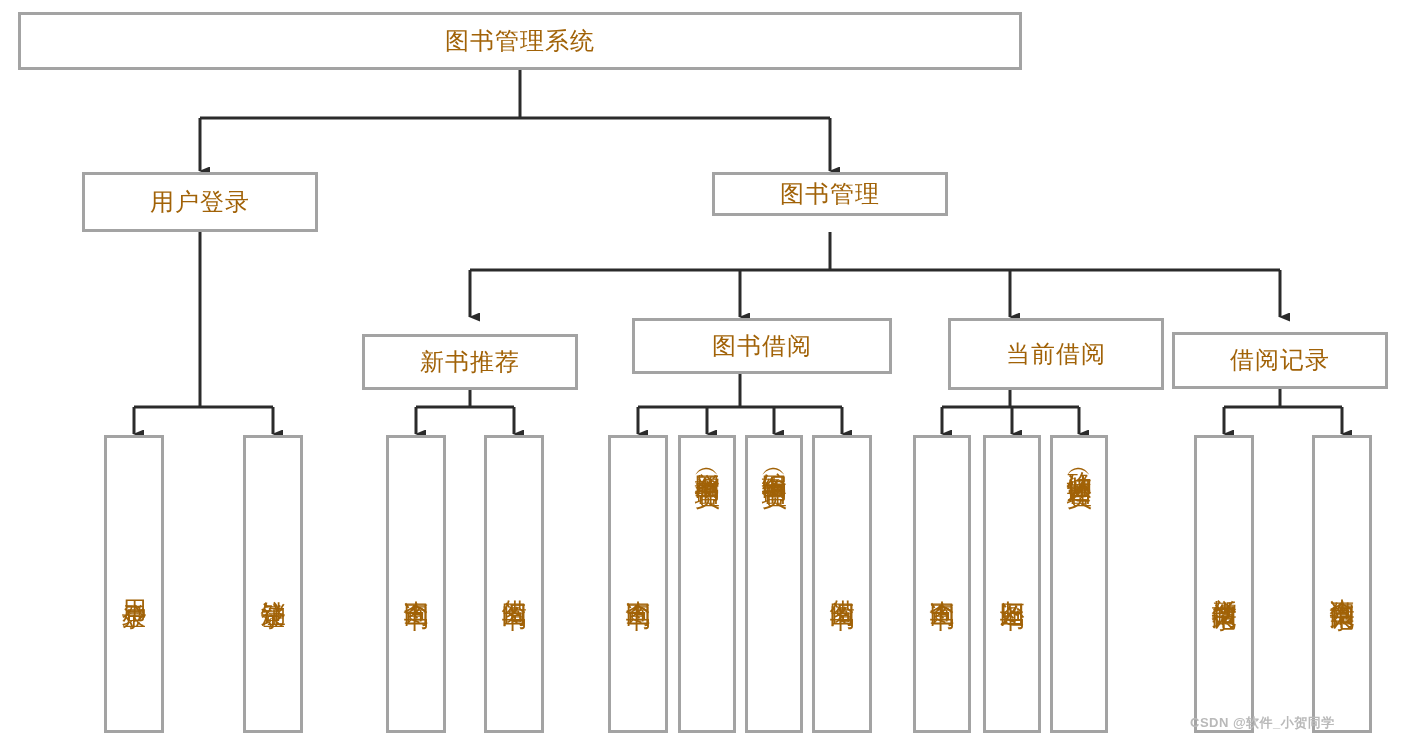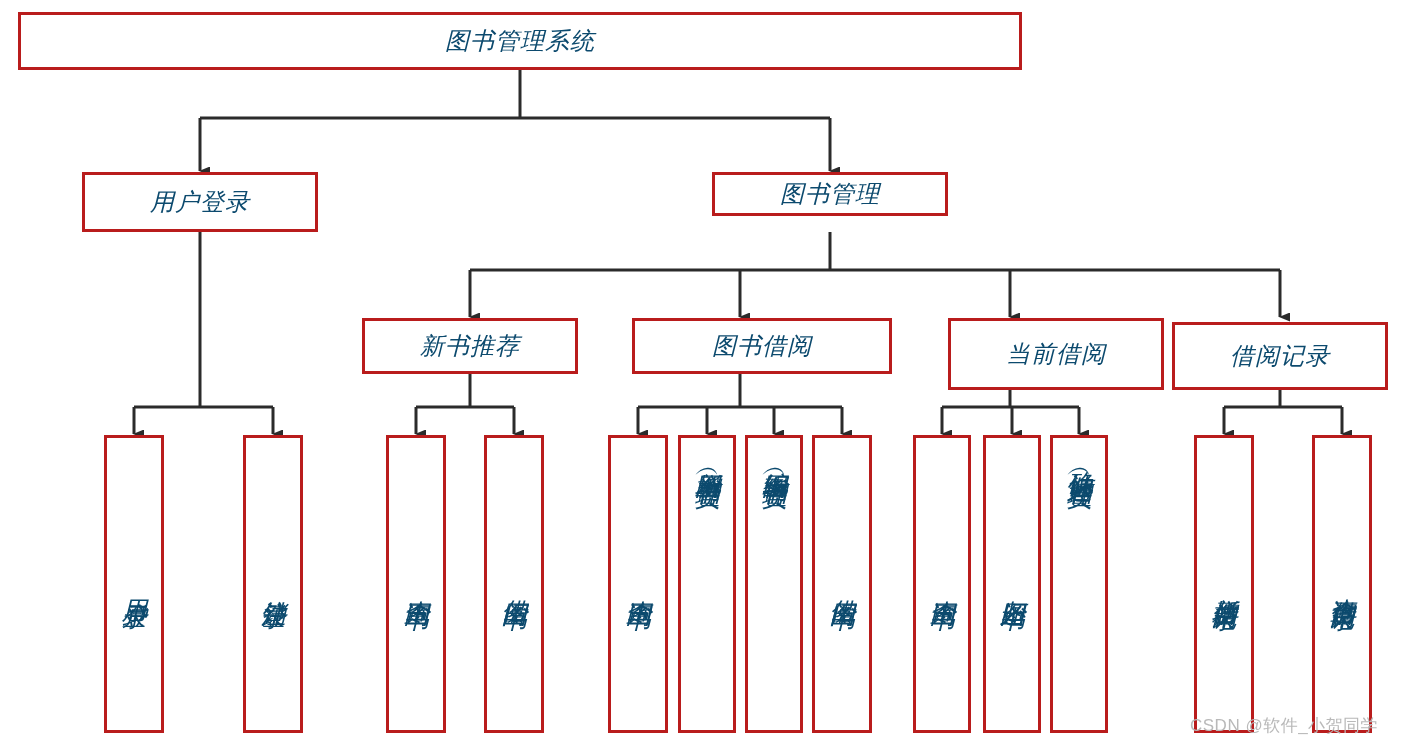--- a/index.html
+++ b/index.html
@@ -22,26 +22,25 @@
     left: 0;
     top: 0;
     width: 1405px;
     height: 747px;
     pointer-events: none;
   }
   .node {
     position: absolute;
     box-sizing: border-box;
     background: #ffffff;
-    border: 3px solid #b91c1c;
+    border: 3px solid #a3a3a3;
     display: flex;
     align-items: center;
     justify-content: center;
-    color: #0c4a6e;
-    font-style: italic;
+    color: #a16207;
   }
   .node.horiz {
     font-size: 24px;
     letter-spacing: 1px;
     line-height: 1.2;
   }
   .node.vert {
     border-width: 3px;
     align-items: flex-start;
     justify-content: center;
@@ -62,24 +61,25 @@
     display: flex;
     align-items: center;
     justify-content: center;
   }
   .node.vert.align-top .vwrap {
     align-items: flex-start;
     padding-top: 14px;
   }
   .watermark {
     position: absolute;
-    font-size: 17px;
+    font-size: 13px;
     color: #b9b9b9;
     white-space: nowrap;
     letter-spacing: 0.5px;
+    font-weight: bold;
   }
 </style>
 </head>
 <body>
 
 <div id="canvas">
   <svg id="wires" viewBox="0 0 1405 747">
     <defs>
       <marker id="arrowhead" markerWidth="9" markerHeight="11" refX="4.5" refY="10" orient="auto" markerUnits="userSpaceOnUse">
         <polygon points="0,0 9,0 4.5,11" fill="#2b2b2b"></polygon>
@@ -125,30 +125,30 @@
   <div id="nodes">
       <div class="node horiz" style="left: 18px; top: 12px; width: 1004px; height: 58px;">
         <span>图书管理系统</span>
       </div>
       <div class="node horiz" style="left: 82px; top: 172px; width: 236px; height: 60px;">
         <span>用户登录</span>
       </div>
       <div class="node horiz" style="left: 712px; top: 172px; width: 236px; height: 44px;">
         <span>图书管理</span>
       </div>
-      <div class="node horiz" style="left: 362px; top: 318px; width: 216px; height: 56px;">
+      <div class="node horiz" style="left: 362px; top: 334px; width: 216px; height: 56px;">
         <span>新书推荐</span>
       </div>
       <div class="node horiz" style="left: 632px; top: 318px; width: 260px; height: 56px;">
         <span>图书借阅</span>
       </div>
       <div class="node horiz" style="left: 948px; top: 318px; width: 216px; height: 72px;">
         <span>当前借阅</span>
       </div>
-      <div class="node horiz" style="left: 1172px; top: 322px; width: 216px; height: 68px;">
+      <div class="node horiz" style="left: 1172px; top: 332px; width: 216px; height: 57px;">
         <span>借阅记录</span>
       </div>
       <div class="node vert" style="left: 104px; top: 435px; width: 60px; height: 298px;">
         <div class="vwrap">
           <span class="vtext">用户登录</span>
         </div>
       </div>
       <div class="node vert" style="left: 243px; top: 435px; width: 60px; height: 298px;">
         <div class="vwrap">
           <span class="vtext">注销登录</span>

